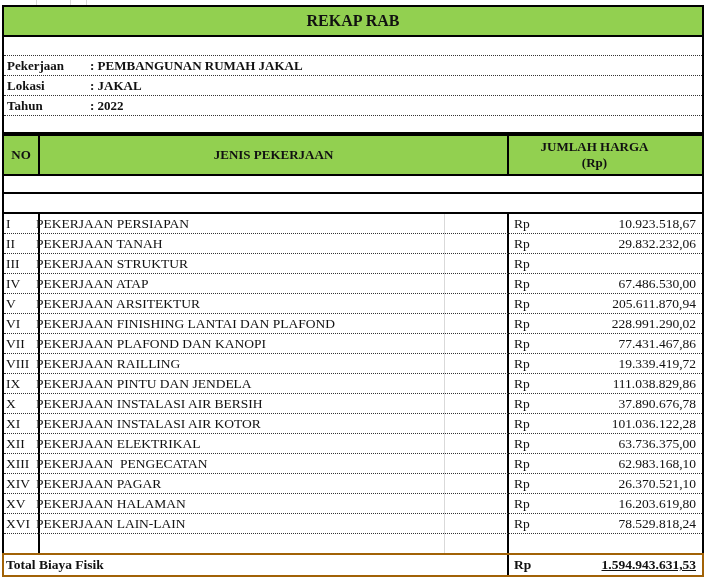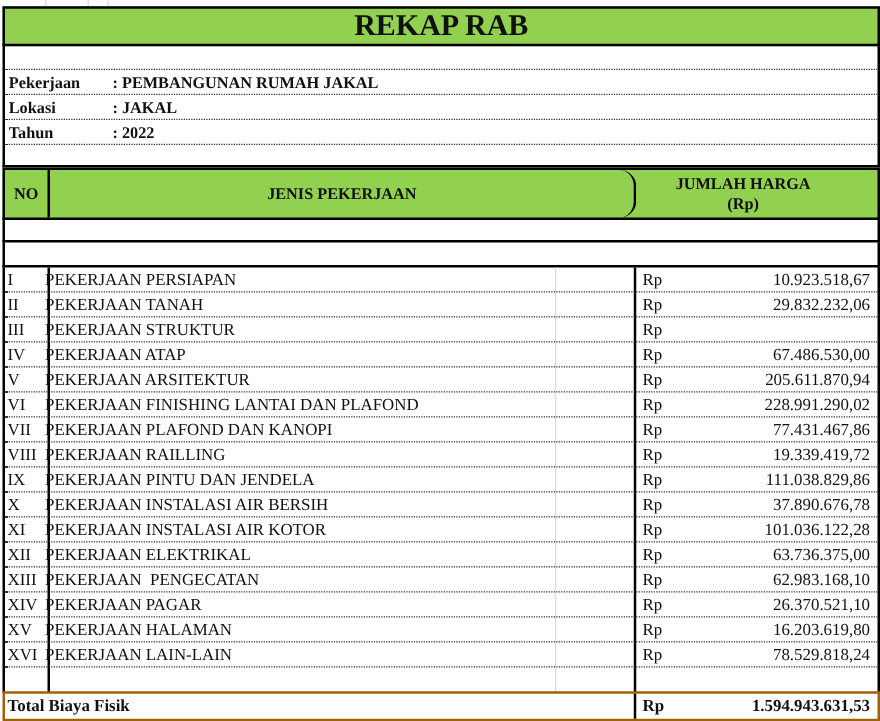--- a/index.html
+++ b/index.html
@@ -2,52 +2,52 @@
 <html><head>
   <meta charset="utf-8">
   <style>
     html, body { margin: 0; padding: 0; background: #ffffff; }
     body { width: 704px; height: 577px; position: relative; overflow: hidden;
       font-family: "Liberation Serif", "DejaVu Serif", serif; color: #111; }
     .gridcol { position: absolute; top: 0; height: 5px; width: 1px; background: #d9d9d9; }
     .title { position: absolute; left: 2px; top: 5px; width: 698px; height: 28px;
       background: #92D050; border: 2px solid #000; box-sizing: content-box;
       display: flex; align-items: center; justify-content: center;
-      font-weight: bold; font-size: 24px; }
+      font-weight: bold; font-size: 16px; }
     .info-box { position: absolute; left: 2px; top: 35px; width: 698px; height: 97px;
       border-left: 2px solid #000; border-right: 2px solid #000; border-bottom: 2px solid #000; }
     .info-row { position: absolute; left: 0; width: 698px; height: 19px;
       border-bottom: 1px dotted #333; font-weight: bold; font-size: 13px; line-height: 19px; font-family: Liberation Serif, serif; }
     .info-row .lbl { position: absolute; left: 3px; }
     .info-row .val { position: absolute; left: 86px; }
     .hdr { position: absolute; left: 2px; top: 134px; width: 698px; height: 38px;
       background: #92D050; border: 2px solid #000; box-sizing: content-box; }
     .hdr .cell { position: absolute; top: 0; height: 38px; display: flex; align-items: center;
       justify-content: center; text-align: center; font-weight: bold; font-size: 13px; line-height: 16px; }
     .hdr .c-no { left: 0; width: 34px; border-right: 2px solid #000; }
-    .hdr .c-jenis { left: 36px; width: 467px; border-right: 2px solid #000; border-radius: 13px; }
+    .hdr .c-jenis { left: 36px; width: 467px; border-right: 2px solid #000; }
     .hdr .c-jml { left: 505px; width: 171px; flex-direction: column; }
     .blank { position: absolute; left: 2px; width: 698px; border-left: 2px solid #000; border-right: 2px solid #000;
       border-bottom: 2px solid #000; box-sizing: content-box; }
     .tbl { position: absolute; left: 2px; top: 214px; width: 698px;
       border-left: 2px solid #000; border-right: 2px solid #000; }
     .row { position: relative; height: 19px; border-bottom: 1px dotted #333; font-size: 13.5px; line-height: 20px; }
     .row .no { position: absolute; left: 2px; top: 0; }
     .row .job { position: absolute; left: 32px; top: 0; white-space: pre; }
     .row .rp { position: absolute; left: 510px; top: 0; }
     .row .amt { position: absolute; right: 6px; top: 0; }
     .vline-no { position: absolute; left: 34px; top: 0; bottom: 0; width: 2px; background: #000; }
     .vline-jml { position: absolute; left: 503px; top: 0; bottom: 0; width: 2px; background: #000; }
     .vline-faint { position: absolute; left: 440px; top: 0; bottom: 0; width: 1px; background: #d9d9d9; }
     .row.empty { border-bottom: none; height: 20px; }
     .total { position: absolute; left: 2px; top: 553px; width: 698px; height: 20px;
       border: 2px solid #a16207; box-sizing: content-box; font-weight: bold; font-size: 13.5px; line-height: 20px; }
     .total .lbl { position: absolute; left: 2px; }
     .total .rp { position: absolute; left: 510px; }
-    .total .amt { position: absolute; right: 6px; }
+    .total .amt { position: absolute; right: 6px; text-decoration: underline; }
     .total .sep { position: absolute; left: 503px; top: 0; bottom: 0; width: 2px; background: #000; }
   </style>
 </head>
 <body>
 
 <div class="gridcol" style="left:36px"></div>
 <div class="gridcol" style="left:70px"></div>
 <div class="gridcol" style="left:86px"></div>
 
 <div class="title">REKAP RAB</div>

